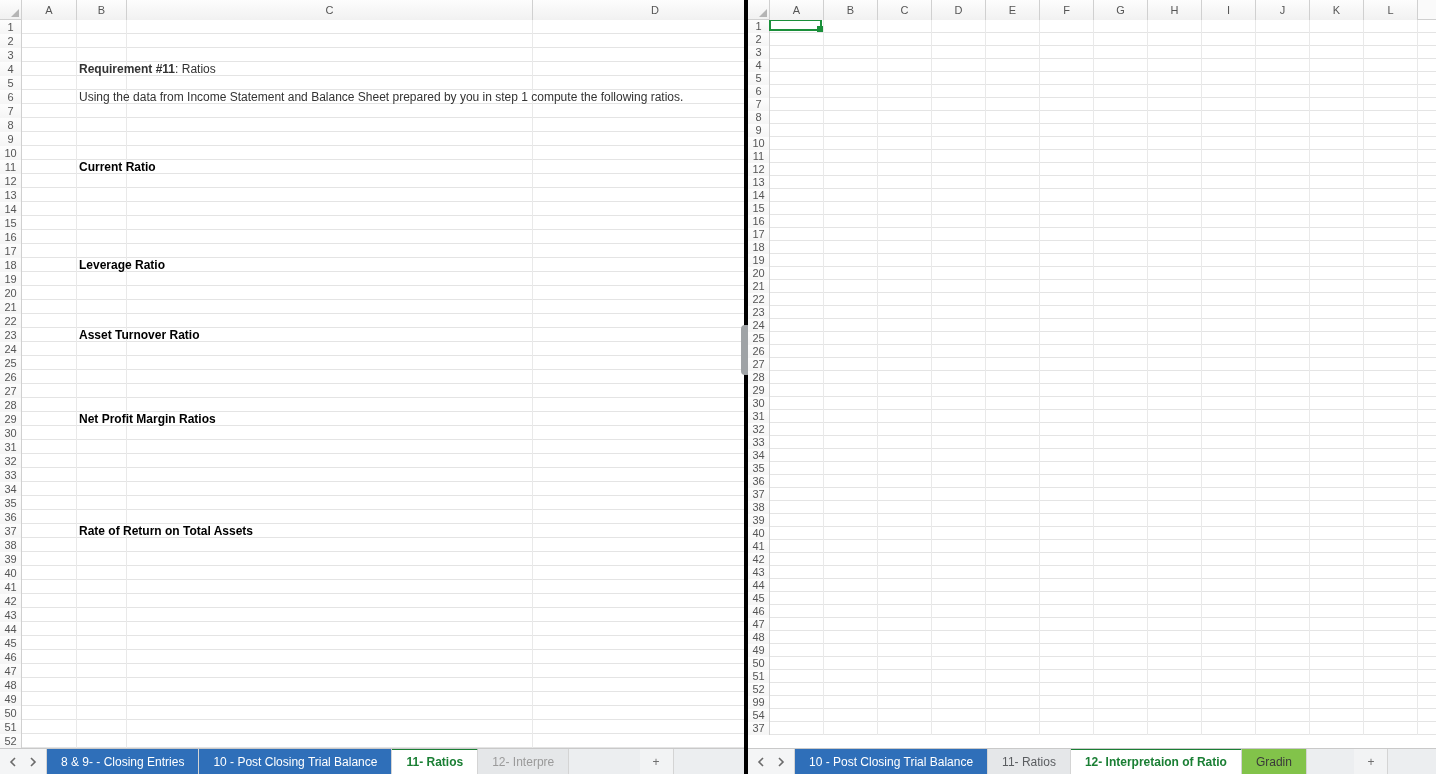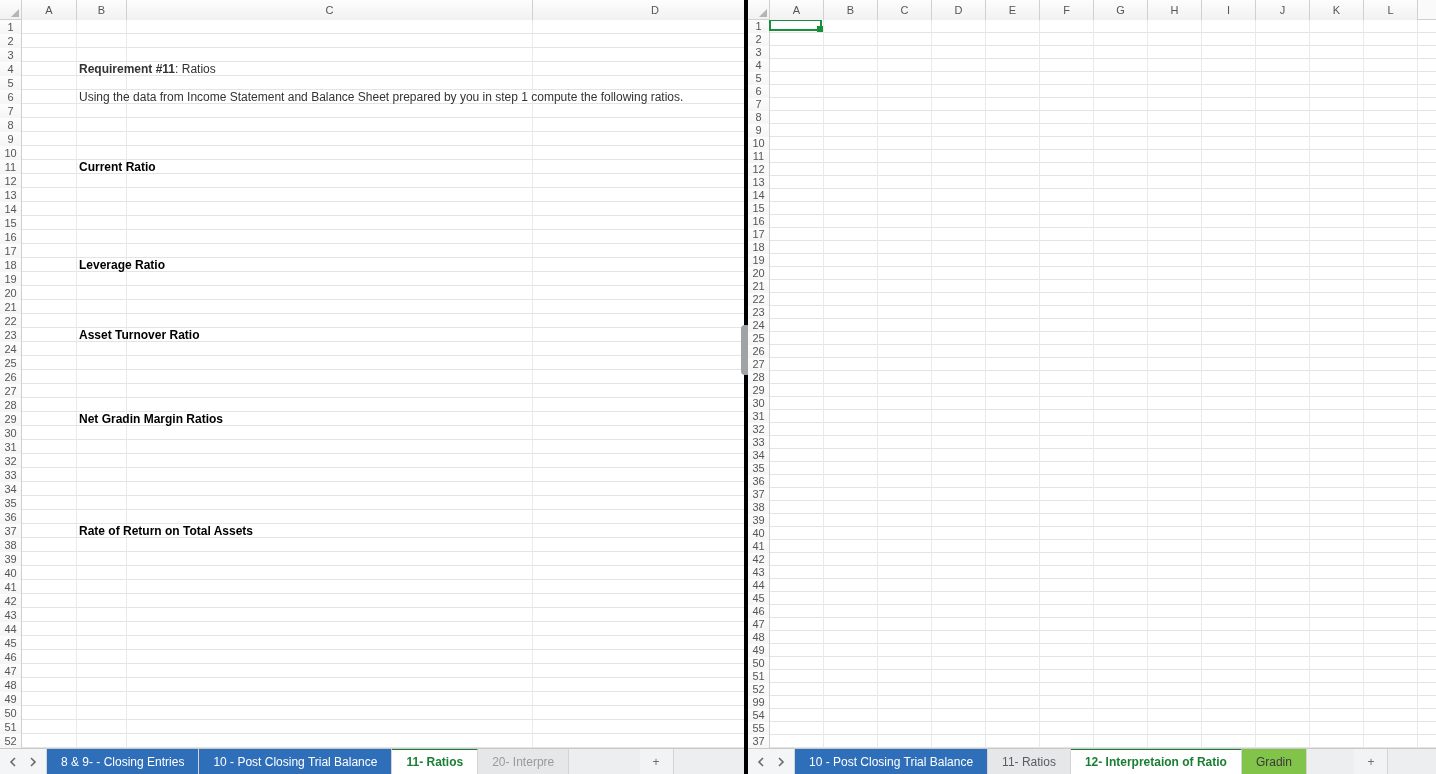--- a/index.html
+++ b/index.html
@@ -424,21 +424,21 @@
               <div class="rowhead" style="width: 22px; height: 14px; line-height: 14px;">28</div>
               <div class="cell" style="width: 55px; height: 14px; line-height: 14px;"></div>
               <div class="cell" style="width: 50px; height: 14px; line-height: 14px;"></div>
               <div class="cell" style="width: 406px; height: 14px; line-height: 14px;"></div>
               <div class="cell" style="width: 245px; height: 14px; line-height: 14px;"></div>
             </div>
             <div class="row" style="height: 14px;">
               <div class="rowhead" style="width: 22px; height: 14px; line-height: 14px;">29</div>
               <div class="cell" style="width: 55px; height: 14px; line-height: 14px;"></div>
               <div class="cell" style="width: 50px; height: 14px; line-height: 14px;">
-                <span class="overflow-text" style="font-weight: 700; color: rgb(0, 0, 0);">Net Gradin Margin Ratios</span>
+                <span class="overflow-text" style="font-weight: 700; color: rgb(0, 0, 0);">Net Profit Margin Ratios</span>
               </div>
               <div class="cell" style="width: 406px; height: 14px; line-height: 14px;"></div>
               <div class="cell" style="width: 245px; height: 14px; line-height: 14px;"></div>
             </div>
             <div class="row" style="height: 14px;">
               <div class="rowhead" style="width: 22px; height: 14px; line-height: 14px;">30</div>
               <div class="cell" style="width: 55px; height: 14px; line-height: 14px;"></div>
               <div class="cell" style="width: 50px; height: 14px; line-height: 14px;"></div>
               <div class="cell" style="width: 406px; height: 14px; line-height: 14px;"></div>
               <div class="cell" style="width: 245px; height: 14px; line-height: 14px;"></div>
@@ -612,21 +612,21 @@
         <div class="navbtn">
           <svg viewBox="0 0 10 10">
               <path d="M3 1 L7 5 L3 9" fill="none" stroke="#6b6b6b" stroke-width="1.6"></path>
             </svg>
         </div>
       </div>
       <div class="tabs" id="left-tabs">
           <div class="tab selected-blue">8 &amp; 9- - Closing Entries</div>
           <div class="tab selected-blue">10 - Post Closing Trial Balance</div>
           <div class="tab active">11- Ratios</div>
-          <div class="tab truncated">20- Interpre</div>
+          <div class="tab truncated">12- Interpre</div>
         </div>
       <div class="addtab">+</div>
       <div class="tabspace"></div>
     </div>
   </div>
 
   <div class="divider">
     <div class="handle"></div>
   </div>
 
@@ -1441,35 +1441,20 @@
               <div class="cell" style="width: 54px; height: 13px; line-height: 13px;"></div>
               <div class="cell" style="width: 54px; height: 13px; line-height: 13px;"></div>
               <div class="cell" style="width: 54px; height: 13px; line-height: 13px;"></div>
               <div class="cell" style="width: 54px; height: 13px; line-height: 13px;"></div>
               <div class="cell" style="width: 54px; height: 13px; line-height: 13px;"></div>
               <div class="cell" style="width: 54px; height: 13px; line-height: 13px;"></div>
               <div class="cell" style="width: 54px; height: 13px; line-height: 13px;"></div>
             </div>
             <div class="row" style="height: 13px;">
               <div class="rowhead" style="width: 22px; height: 13px; line-height: 13px;">54</div>
-              <div class="cell" style="width: 54px; height: 13px; line-height: 13px;"></div>
-              <div class="cell" style="width: 54px; height: 13px; line-height: 13px;"></div>
-              <div class="cell" style="width: 54px; height: 13px; line-height: 13px;"></div>
-              <div class="cell" style="width: 54px; height: 13px; line-height: 13px;"></div>
-              <div class="cell" style="width: 54px; height: 13px; line-height: 13px;"></div>
-              <div class="cell" style="width: 54px; height: 13px; line-height: 13px;"></div>
-              <div class="cell" style="width: 54px; height: 13px; line-height: 13px;"></div>
-              <div class="cell" style="width: 54px; height: 13px; line-height: 13px;"></div>
-              <div class="cell" style="width: 54px; height: 13px; line-height: 13px;"></div>
-              <div class="cell" style="width: 54px; height: 13px; line-height: 13px;"></div>
-              <div class="cell" style="width: 54px; height: 13px; line-height: 13px;"></div>
-              <div class="cell" style="width: 54px; height: 13px; line-height: 13px;"></div>
-            </div>
-            <div class="row" style="height: 13px;">
-              <div class="rowhead" style="width: 22px; height: 13px; line-height: 13px;">55</div>
               <div class="cell" style="width: 54px; height: 13px; line-height: 13px;"></div>
               <div class="cell" style="width: 54px; height: 13px; line-height: 13px;"></div>
               <div class="cell" style="width: 54px; height: 13px; line-height: 13px;"></div>
               <div class="cell" style="width: 54px; height: 13px; line-height: 13px;"></div>
               <div class="cell" style="width: 54px; height: 13px; line-height: 13px;"></div>
               <div class="cell" style="width: 54px; height: 13px; line-height: 13px;"></div>
               <div class="cell" style="width: 54px; height: 13px; line-height: 13px;"></div>
               <div class="cell" style="width: 54px; height: 13px; line-height: 13px;"></div>
               <div class="cell" style="width: 54px; height: 13px; line-height: 13px;"></div>
               <div class="cell" style="width: 54px; height: 13px; line-height: 13px;"></div>

